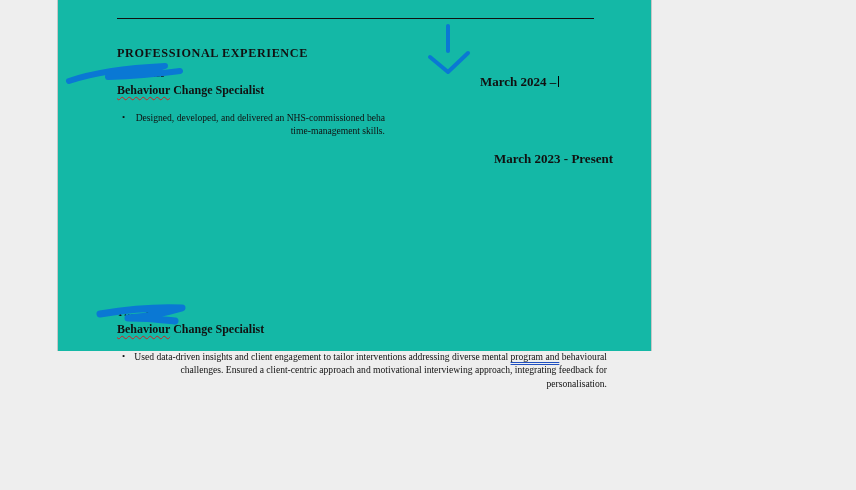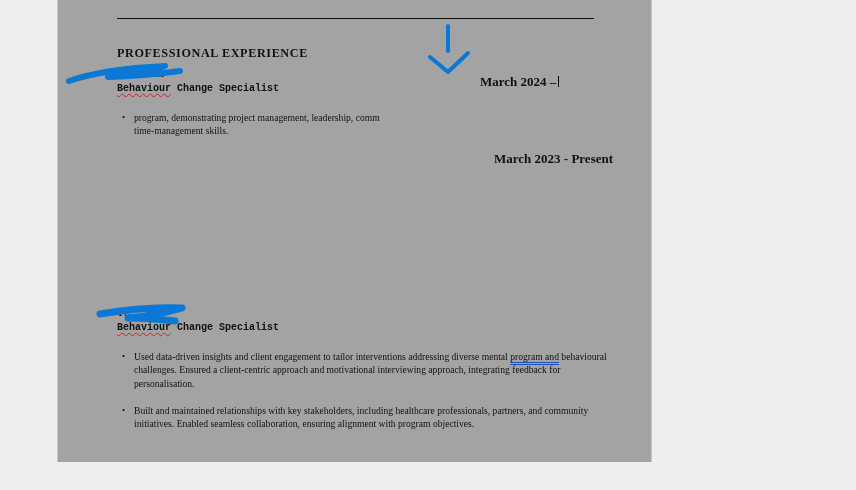--- a/index.html
+++ b/index.html
@@ -2,29 +2,29 @@
 <html><head>
   <meta charset="utf-8">
   <style>
     html, body { margin: 0; padding: 0; }
     body {
       width: 856px; height: 490px; overflow: hidden;
       background: #eeeeee; position: relative;
       font-family: "Liberation Serif", serif; color: #111;
     }
     .page {
-      position: absolute; left: 57px; top: 0; width: 593px; height: 462px;
-      background: #a3a3a3;
-      border-left: 1px solid #c6c6c6; border-right: 1px solid #c6c6c6;
+      position: absolute; left: 57px; top: 0; width: 593px; height: 351px;
+      background: #14b8a6;
+      border-left: 1px solid #c6c6c6; border-right: 1px solid #c6c6c6; text-align: right;
     }
     .hr { position: absolute; left: 59px; top: 18px; width: 477px; height: 1.3px; background: #111; }
     .abs { position: absolute; white-space: nowrap; }
     .section-title { left: 59px; top: 46px; font-size: 12.2px; font-weight: bold; letter-spacing: 0.6px; }
     .company { font-size: 10px; font-weight: bold; }
-    .role { font-size: 10px; font-weight: bold; font-family: Liberation Mono, monospace; }
+    .role { font-size: 12px; font-weight: bold; }
     .spell { text-decoration: underline wavy #d42020; text-decoration-thickness: 1px; text-underline-offset: 2px; }
     .grammar { text-decoration: underline double #2050c0; text-decoration-thickness: 1px; text-underline-offset: 2px; }
     .date { font-size: 13px; font-weight: bold; }
     .caret { display: inline-block; width: 1px; height: 11px; background: #000; vertical-align: -1px; margin-left: 2px; }
     ul.bullets { position: absolute; margin: 0; padding: 0; list-style: none; font-size: 9.6px; line-height: 13.4px; }
     ul.bullets li { position: relative; padding-left: 17px; margin-bottom: 13.4px; }
     ul.bullets li::before { content: "•"; position: absolute; left: 5px; top: 0; font-size: 9px; }
     .clip1 { left: 59px; top: 111px; width: 268px; overflow: hidden; white-space: nowrap; }
     .clip1 li { white-space: nowrap; }
     .list2 { left: 59px; top: 350px; width: 490px; }
@@ -41,35 +41,34 @@
   <div class="abs company" style="left:59px; top:68px;">The… …se</div>
   <div class="abs role" style="left:59px; top:83px;">
     <span class="spell">Behaviour</span><span> Change Specialist</span>
   </div>
   <div class="abs date" style="left:422px; top:74px;">
     <span>March 2024 –</span><span class="caret"></span>
   </div>
 
   <ul class="bullets clip1">
     <li>
-      <div>program, demonstrating project management, leadership, comm</div>
+      <div>Designed, developed, and delivered an NHS-commissioned beha</div>
       <div>time-management skills.</div>
     </li>
   </ul>
 
   <div class="abs date" style="left:436px; top:151px;">March 2023 - Present</div>
 
   <div class="abs company" style="left:59px; top:307px;">T… …se</div>
   <div class="abs role" style="left:59px; top:322px;">
     <span class="spell">Behaviour</span><span> Change Specialist</span>
   </div>
 
   <ul class="bullets list2">
     <li><span>Used data-driven insights and client engagement to tailor interventions addressing diverse mental </span><span class="grammar">program and</span><span> behavioural challenges. Ensured a client-centric approach and motivational interviewing approach, integrating feedback for personalisation.</span></li>
-    <li>Built and maintained relationships with key stakeholders, including healthcare professionals, partners, and community initiatives. Enabled seamless collaboration, ensuring alignment with program objectives.</li>
   </ul>
 </div>
 
 <svg class="scribble" style="left:0;top:0;" width="856" height="490">
   <g fill="none" stroke="#0a78d4" stroke-linecap="round" stroke-linejoin="round">
     <path d="M69 81 C 95 72, 125 68, 165 66 C 150 71, 130 74, 108 77 C 140 76, 165 73, 180 71" stroke-width="6"></path>
     <path d="M100 314 C 130 309, 160 307, 182 308 C 165 313, 145 317, 128 318 C 150 318, 165 320, 175 321" stroke-width="7"></path>
   </g>
   <g fill="none" stroke="#0a78d4" stroke-width="4" stroke-linecap="round" stroke-linejoin="round">
     <path d="M448 26 L 448 51"></path>

